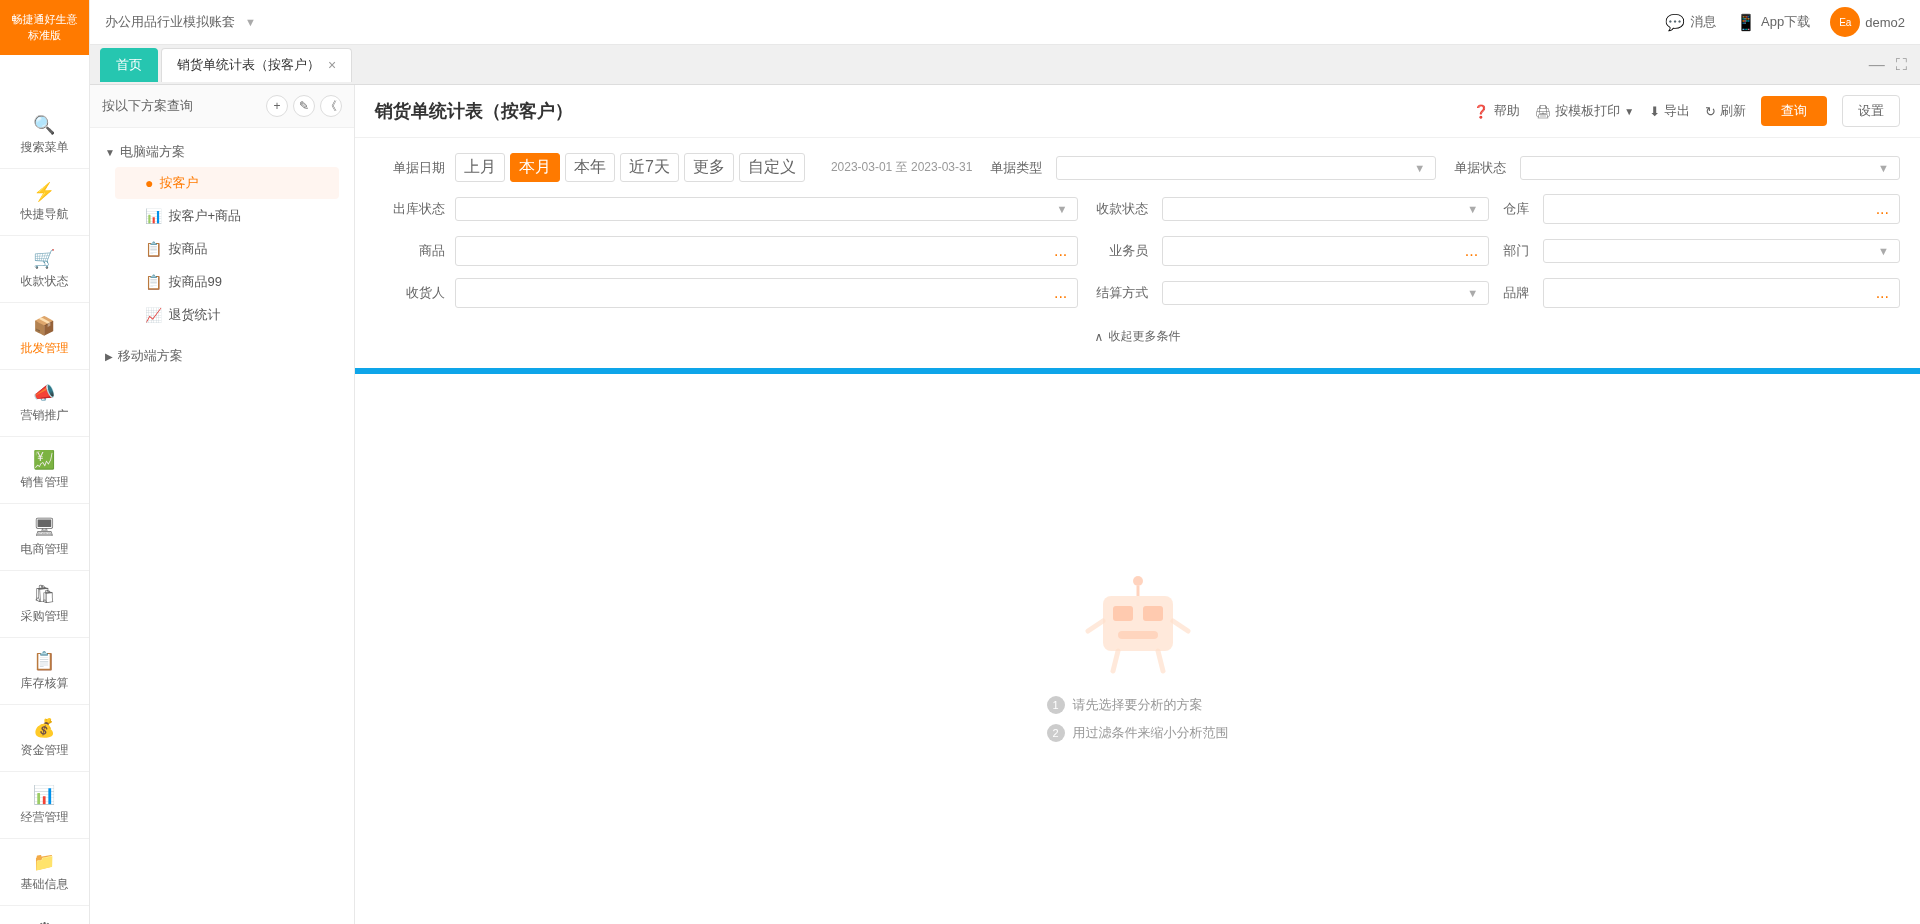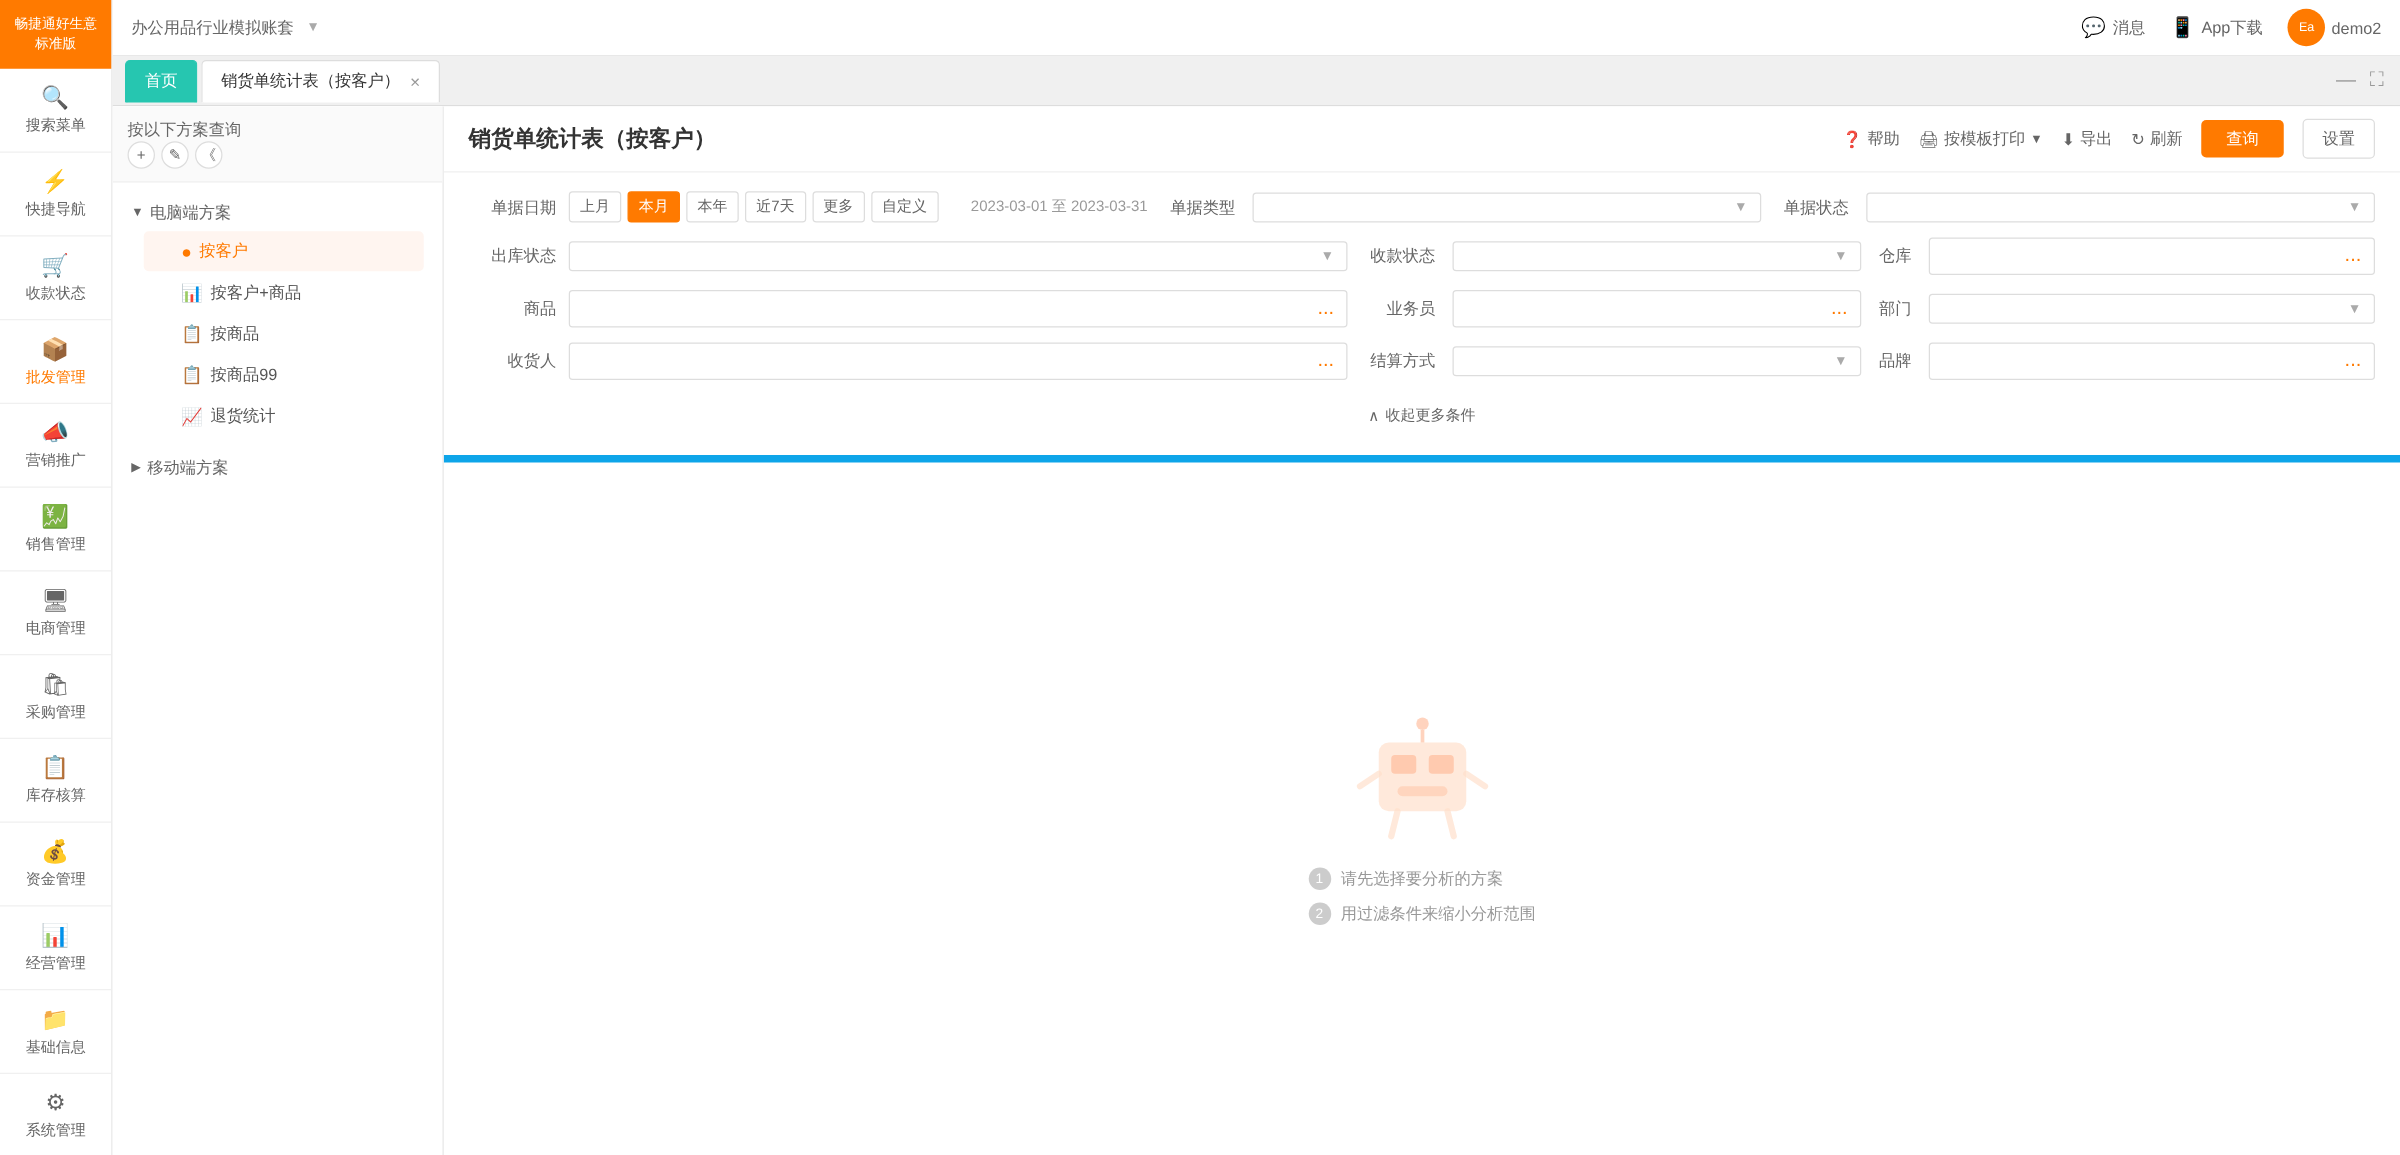--- a/index.html
+++ b/index.html
@@ -1,19 +1,19 @@
 <!DOCTYPE html>
 <html><head>
   <meta charset="utf-8">
   <style>
     * { margin: 0; padding: 0; box-sizing: border-box; }
     body { font-family: 'Microsoft YaHei', Arial, sans-serif; font-size: 13px; background: #f5f5f5; color: #333; width: 1920px; height: 924px; overflow: hidden; display: flex; }
 
     
-    .sidebar { width: 90px; background: #fff; border-right: 1px solid #e8e8e8; display: flex; flex-direction: column; align-items: center; padding-top: 0; flex-shrink: 0; }
+    .sidebar { width: 90px; background: #fff; border-right: 1px solid #e8e8e8; display: flex; flex-direction: column; align-items: center; padding-top: 0; flex-shrink: 0; gap: 47px; }
     .logo-area { width: 100%; background: #ff7a00; display: flex; flex-direction: column; align-items: center; justify-content: center; padding: 10px 5px; height: 55px; }
     .logo-text { color: #fff; font-size: 11px; text-align: center; line-height: 1.4; }
     .sidebar-nav { width: 100%; flex: 1; overflow-y: auto; }
     .sidebar-item { width: 100%; display: flex; flex-direction: column; align-items: center; padding: 12px 5px; cursor: pointer; color: #666; font-size: 12px; border-bottom: 1px solid #f0f0f0; }
     .sidebar-item.active { color: #ff7a00; }
     .sidebar-item .s-icon { font-size: 18px; margin-bottom: 3px; }
 
     
     .main-area { flex: 1; display: flex; flex-direction: column; overflow: hidden; }
 
@@ -31,21 +31,21 @@
     .tab-home { background: #26c6b0; color: #fff; border-color: #26c6b0; }
     .tab-close { font-size: 14px; color: #999; cursor: pointer; }
     .tab-bar-actions { margin-left: auto; display: flex; align-items: center; gap: 5px; }
     .tab-action-btn { font-size: 16px; cursor: pointer; color: #999; padding: 3px; }
 
     
     .content-area { flex: 1; display: flex; overflow: hidden; background: #fff; }
 
     
     .left-panel { width: 265px; border-right: 1px solid #e8e8e8; background: #fff; flex-shrink: 0; overflow-y: auto; }
-    .left-panel-header { padding: 10px 12px; display: flex; align-items: flex-start; justify-content: space-between; border-bottom: 1px solid #f0f0f0; background: #fafafa; flex-direction: column; }
+    .left-panel-header { padding: 10px 12px; display: flex; align-items: center; justify-content: space-between; border-bottom: 1px solid #f0f0f0; background: #fafafa; }
     .left-panel-title { font-size: 13px; color: #666; }
     .left-panel-actions { display: flex; gap: 5px; }
     .icon-btn { width: 22px; height: 22px; border-radius: 50%; border: 1px solid #ddd; display: flex; align-items: center; justify-content: center; cursor: pointer; font-size: 12px; color: #666; background: #fff; }
     .tree-section { padding: 5px 0; }
     .tree-group { padding: 5px 10px; }
     .tree-group-header { display: flex; align-items: center; gap: 5px; color: #666; font-size: 13px; cursor: pointer; padding: 5px 5px; }
     .tree-group-header .arrow { font-size: 10px; }
     .tree-item { display: flex; align-items: center; gap: 6px; padding: 7px 10px 7px 30px; cursor: pointer; font-size: 13px; color: #555; border-radius: 4px; margin: 1px 5px; }
     .tree-item.active { background: #fff5f0; color: #ff7a00; }
     .tree-item .item-icon { font-size: 14px; }
@@ -59,21 +59,21 @@
     .page-actions { display: flex; align-items: center; gap: 15px; font-size: 13px; color: #666; }
     .page-action-btn { display: flex; align-items: center; gap: 4px; cursor: pointer; color: #666; }
     .query-btn { background: #ff7a00; color: #fff; border: none; padding: 6px 20px; border-radius: 4px; cursor: pointer; font-size: 13px; }
     .settings-btn { border: 1px solid #ddd; background: #fff; color: #666; padding: 6px 15px; border-radius: 4px; cursor: pointer; font-size: 13px; }
 
     
     .filter-area { padding: 15px 20px; border-bottom: 6px solid #0ea5e9; }
     .filter-row { display: flex; align-items: center; margin-bottom: 12px; gap: 10px; }
     .filter-label { color: #666; font-size: 13px; white-space: nowrap; width: 70px; text-align: right; flex-shrink: 0; }
     .filter-date-group { display: flex; align-items: center; gap: 5px; }
-    .date-btn { padding: 3px 8px; border: 1px solid #ddd; border-radius: 3px; cursor: pointer; font-size: 12px; color: #666; background: #fff; }
+    .date-btn { padding: 3px 8px; border: 1px solid #ddd; border-radius: 3px; cursor: pointer; font-size: 16px; color: #666; background: #fff; }
     .date-btn.active { background: #ff7a00; color: #fff; border-color: #ff7a00; }
     .date-range-text { font-size: 12px; color: #999; margin-left: 21px; }
     .filter-select { flex: 1; border: 1px solid #ddd; border-radius: 3px; padding: 5px 10px; display: flex; align-items: center; justify-content: space-between; cursor: pointer; background: #fff; min-width: 200px; font-size: 13px; color: #999; }
     .filter-select-wide { flex: 2; }
     .filter-dots { color: #ff7a00; font-size: 16px; cursor: pointer; }
     .filter-col { display: flex; align-items: center; gap: 14px; flex: 1; justify-content: flex-end; }
     .collapse-bar { display: flex; align-items: center; justify-content: center; padding: 8px 0; cursor: pointer; color: #666; font-size: 12px; gap: 5px; }
 
     
     .data-area { flex: 1; display: flex; flex-direction: column; align-items: center; justify-content: center; color: #bbb; }

